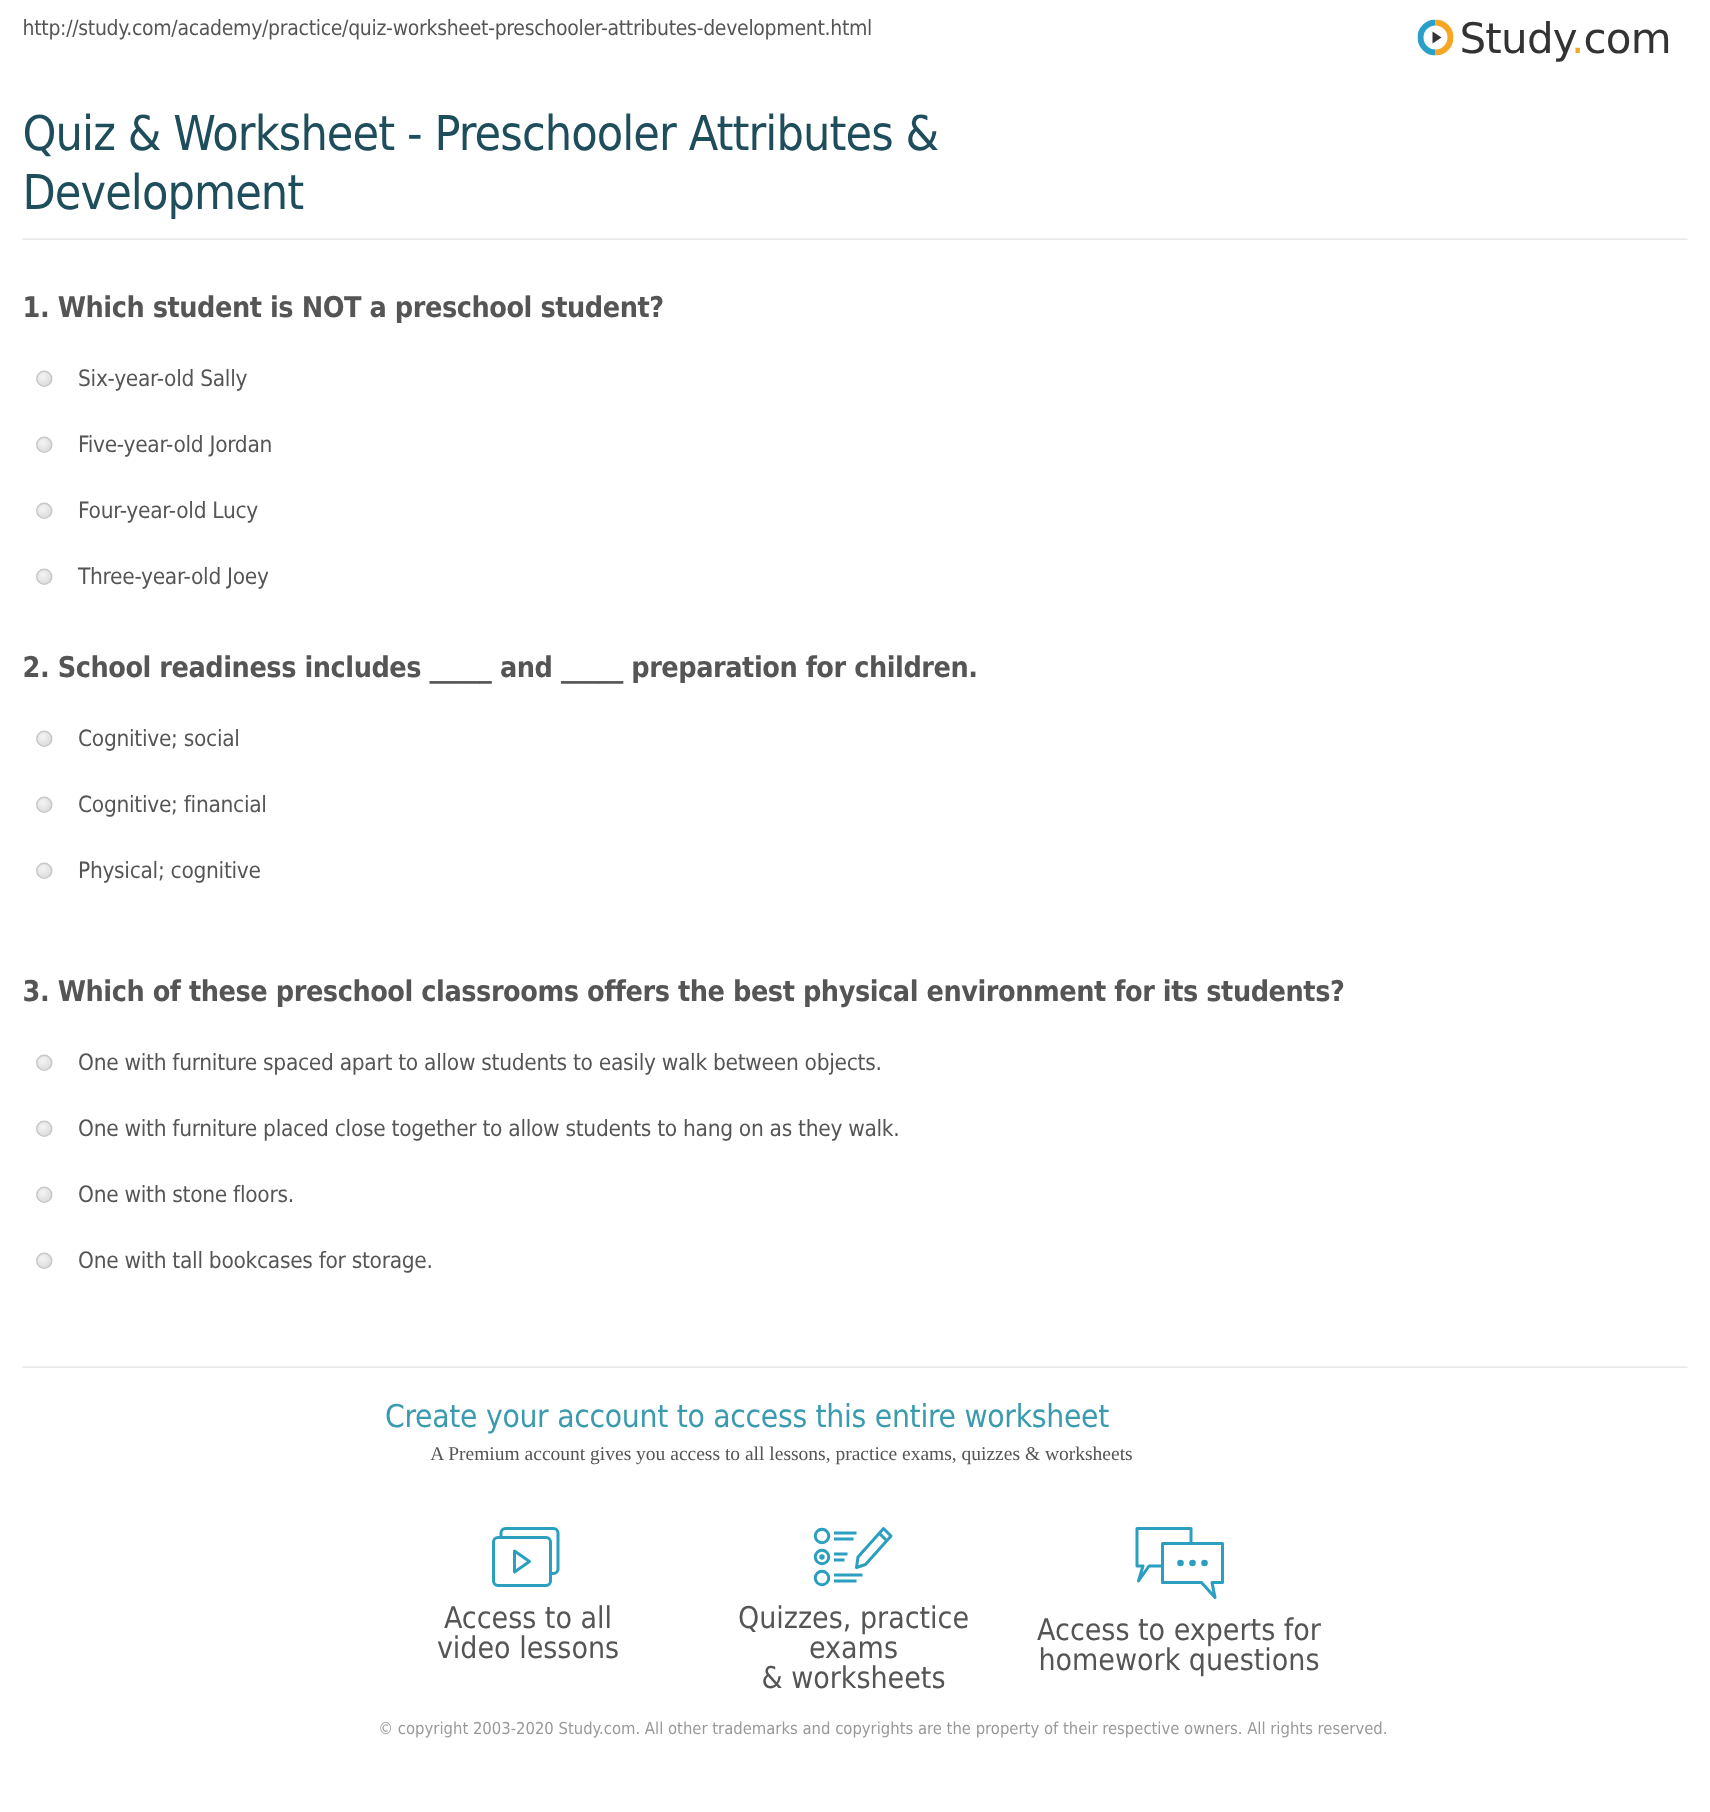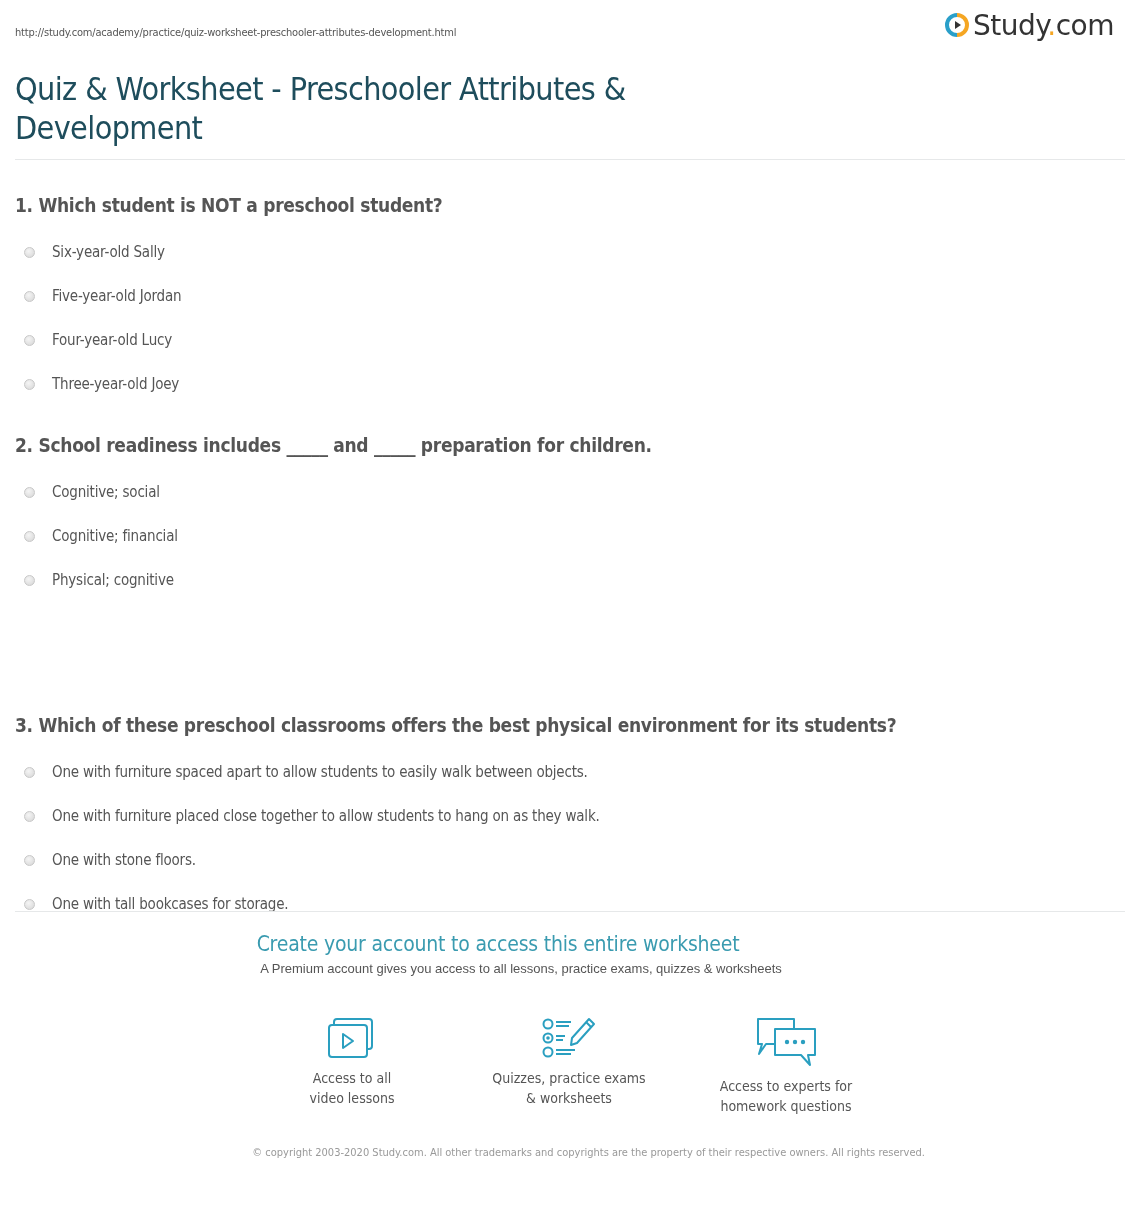--- a/index.html
+++ b/index.html
@@ -3,23 +3,22 @@
 <meta charset="utf-8">
 <style>
   html, body { margin: 0; padding: 0; background: #ffffff; }
   body {
     width: 1140px; height: 1208px; position: relative; overflow: hidden;
     font-family: "DejaVu Sans", "Liberation Sans", sans-serif;
     color: #444;
   }
   .url {
     position: absolute; left: 15px; top: 11px;
-    font-size: 11px; color: #555; letter-spacing: -0.2px;
+    font-size: 14px; color: #555; letter-spacing: -0.2px;
     font-family: "DejaVu Sans Condensed", "DejaVu Sans", sans-serif;
-    margin-top: 15px;
   }
   .logo {
     position: absolute; right: 26px; top: 8px; height: 34px;
     display: flex; align-items: center;
   }
   .logo-text {
     font-size: 28px; color: #333; font-weight: normal; letter-spacing: -0.5px;
     font-family: "DejaVu Sans", sans-serif; margin-left: 4px;
   }
   .logo-dot { color: #f5a623; }
@@ -45,30 +44,30 @@
     font-size: 15px; color: #555; letter-spacing: -0.2px;
     font-family: "DejaVu Sans Condensed", "DejaVu Sans", sans-serif;
   }
   .cta { position: absolute; left: 0; width: 996px; top: 932px; text-align: center; }
   .cta-title {
     font-size: 21px; color: #3a9bb0; font-weight: normal; margin: 0; letter-spacing: -0.2px;
     font-family: "DejaVu Sans Condensed", "DejaVu Sans", sans-serif;
   }
   .cta-sub {
     font-size: 13px; color: #555; margin-top: 5px;
-    font-family: Liberation Sans, sans-serif;
+    font-family: Liberation Serif, serif;
     margin-left: 46px;
   }
   .features { position: absolute; top: 1016px; left: 0; width: 1140px; }
   .feature {
     position: absolute; width: 200px; text-align: center; top: 0;
   }
   .feature svg { display: block; margin: 0 auto; }
   .feature-label {
-    margin-top: 8px; font-size: 14px; line-height: 20px; color: #555;
+    margin-top: 8px; font-size: 20px; line-height: 20px; color: #555;
     font-family: "DejaVu Sans Condensed", "DejaVu Sans", sans-serif;
     white-space: pre-line;
   }
   .copyright {
     position: absolute; top: 1144px; left: 215px; width: 710px; text-align: right;
     font-size: 11px; line-height: 17px; color: #999;
     font-family: "DejaVu Sans Condensed", "DejaVu Sans", sans-serif;
   }
 </style>
 </head>
@@ -118,21 +117,21 @@
   <div class="option">
       <span class="radio"></span>
       <span class="opt-label">Cognitive; financial</span>
     </div>
   <div class="option">
       <span class="radio"></span>
       <span class="opt-label">Physical; cognitive</span>
     </div>
 </div>
 
-<div class="question" style="top:714px;">
+<div class="question" style="top:650px;">
   <p class="q-text">3. Which of these preschool classrooms offers the best physical environment for its students?</p>
   <div class="option">
       <span class="radio"></span>
       <span class="opt-label">One with furniture spaced apart to allow students to easily walk between objects.</span>
     </div>
   <div class="option">
       <span class="radio"></span>
       <span class="opt-label">One with furniture placed close together to allow students to hang on as they walk.</span>
     </div>
   <div class="option">

